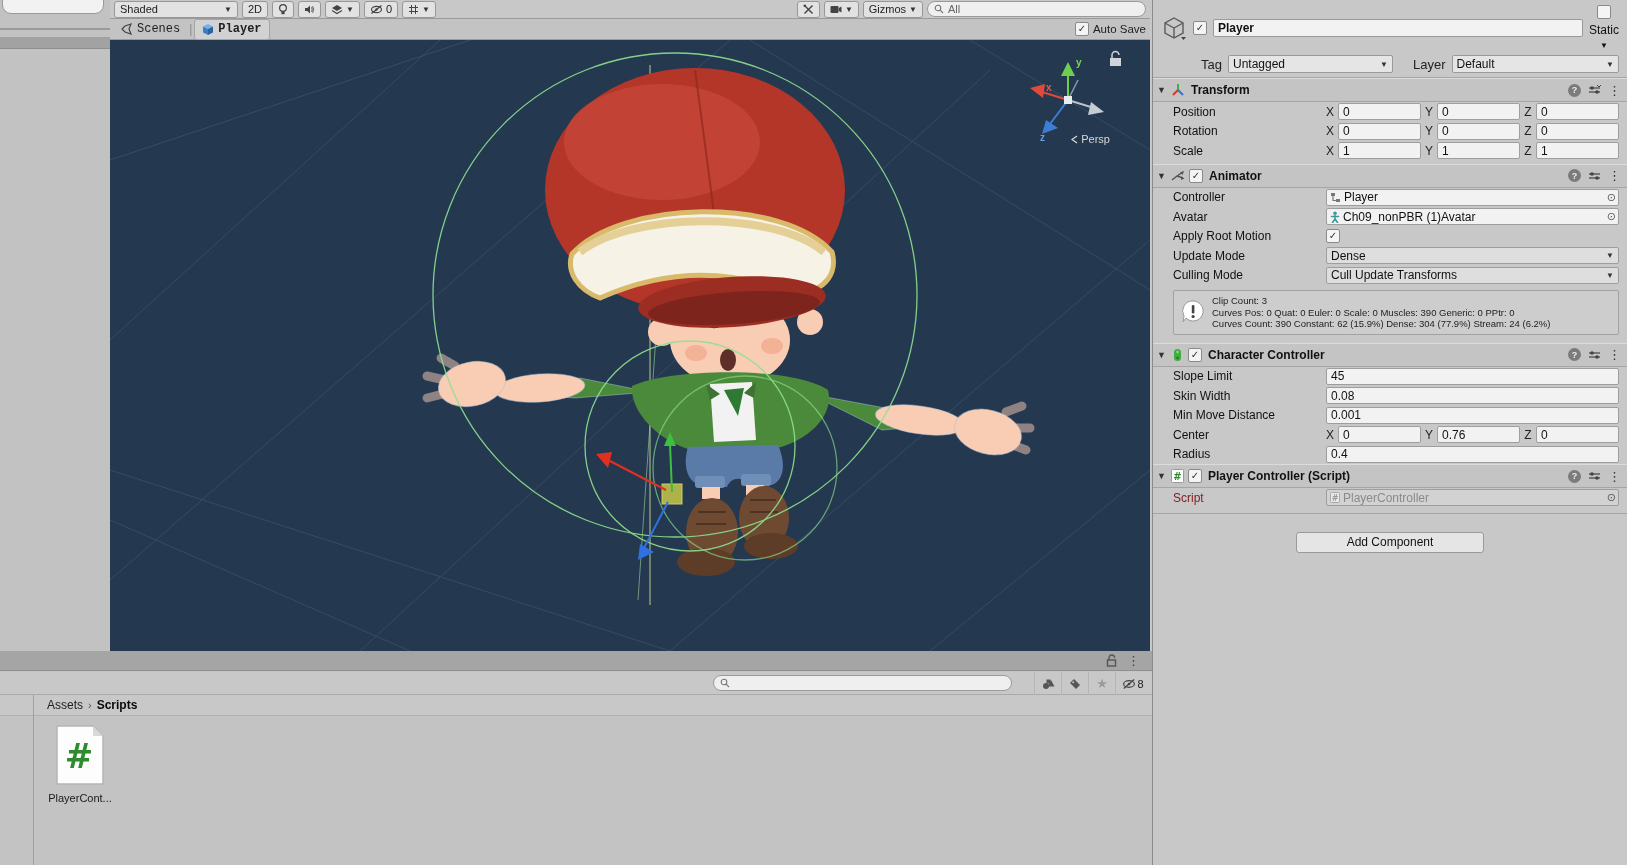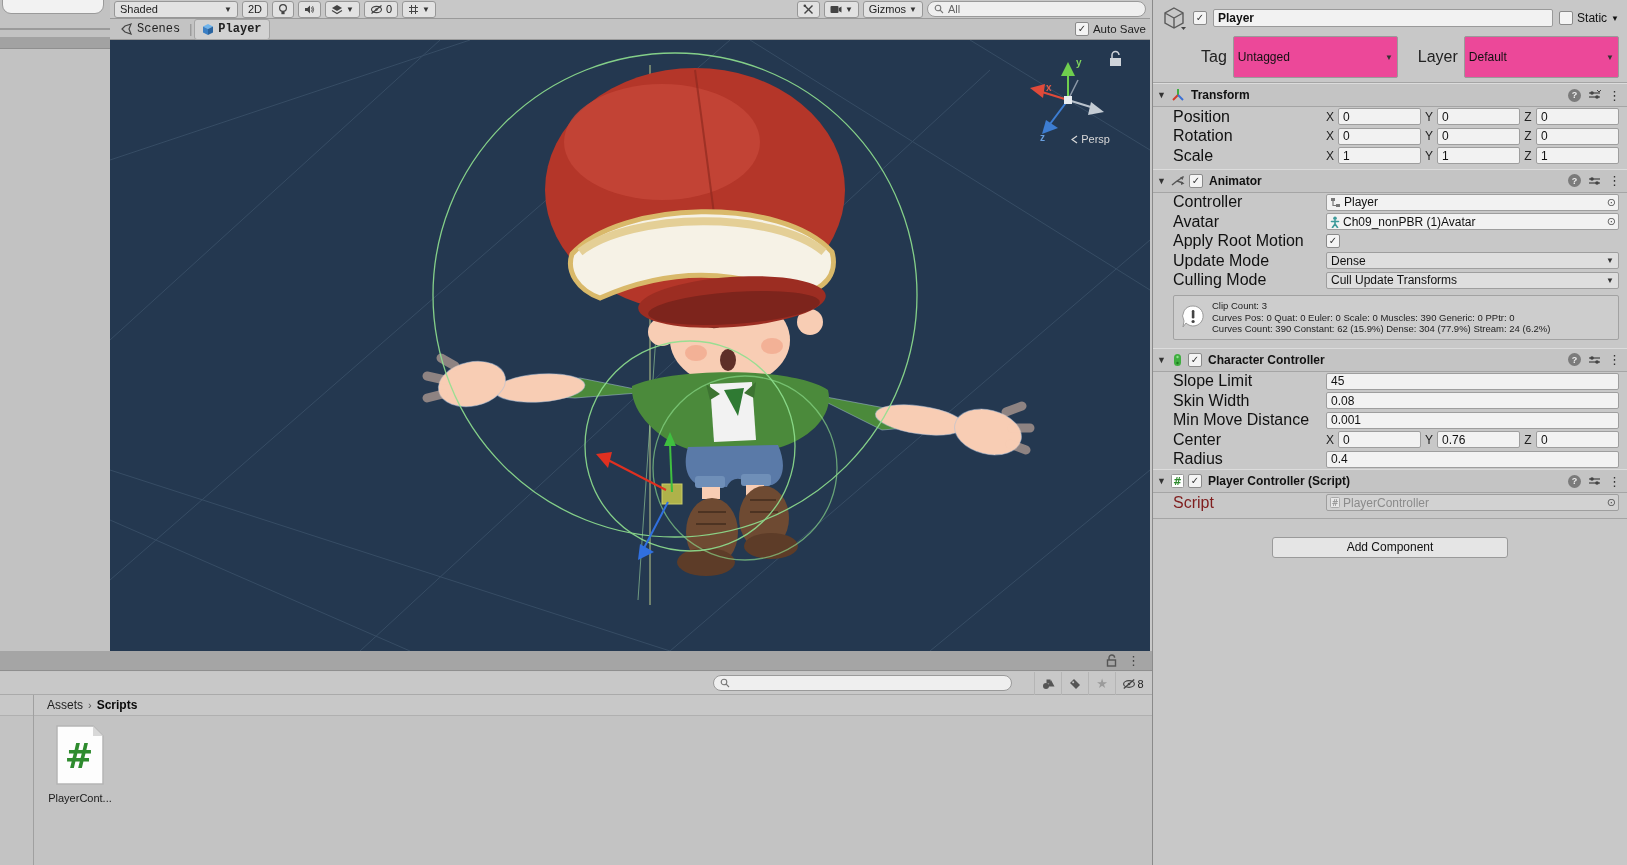--- a/index.html
+++ b/index.html
@@ -29,45 +29,45 @@
   
   #scene-view{position:absolute;left:110px;top:40px;width:1040px;height:611px;background:#243850;overflow:hidden;}
   #persp-label{position:absolute;right:40px;top:93px;color:#d8d8d8;font-size:11px;display:flex;gap:3px;align-items:center;}
   .axis-lab{position:absolute;font-size:10px;font-weight:bold;}
   
   #inspector{position:absolute;left:1152px;top:0;width:475px;height:865px;background:#c8c8c8;border-left:1px solid #8a8a8a;box-sizing:border-box;}
   #insp-header{padding:5px 8px 4px 8px;border-bottom:1px solid #a5a5a5;}
   .ih-row1{display:flex;align-items:center;gap:6px;}
   .ih-row2{display:flex;align-items:center;gap:6px;margin-top:5px;padding-left:40px;}
   .name-field{flex:1;height:16px;background:#f2f2f2;border:1px solid #9a9a9a;border-radius:2px;font-weight:bold;font-size:12px;padding:0 4px;font-family:inherit;color:#111;}
-  .static-wrap{display:inline-flex;align-items:center;gap:4px;font-size:12px;}
-  .mini-label{font-size:16px;color:#222;}
-  .select{display:inline-flex;align-items:center;height:16px;background:#ec4899;border:1px solid #9a9a9a;border-radius:2px;padding:12px 4px;font-size:12px;color:#111;justify-content:space-between;gap:6px;}
+  .static-wrap{display:inline-flex;align-items:center;gap:4px;font-size:12px;flex-direction:column;}
+  .mini-label{font-size:13px;color:#222;}
+  .select{display:inline-flex;align-items:center;height:16px;background:#e5e5e5;border:1px solid #9a9a9a;border-radius:2px;padding:0 4px;font-size:12px;color:#111;justify-content:space-between;gap:6px;}
   .select .caret{font-size:8px;color:#333;}
   .comp-header{display:flex;align-items:center;height:22px;background:#c4c4c4;border-top:1px solid #dcdcdc;border-bottom:1px solid #a5a5a5;padding:0 6px 0 4px;gap:4px;}
   .comp-header .foldout{font-size:9px;color:#333;width:10px;}
   .comp-header .title{font-weight:bold;font-size:12px;flex:1;margin-left:2px;}
   .hdr-icons{display:flex;align-items:center;gap:7px;}
   .help-ic{display:inline-flex;align-items:center;justify-content:center;width:13px;height:13px;border-radius:50%;background:#7b7b7b;color:#eee;font-size:9px;font-weight:bold;}
   .kebab{font-size:13px;color:#333;}
   .irow{display:flex;align-items:center;height:19.5px;padding:0 8px 0 20px;}
-  .irow .lab{flex:0 0 153px;font-size:16px;color:#111;white-space:nowrap;}
+  .irow .lab{flex:0 0 153px;font-size:12px;color:#111;white-space:nowrap;}
   .irow .lab.dis{color:#7f1d1d;}
   .field{flex:1;height:15px;background:#f2f2f2;border:1px solid #9e9e9e;border-radius:2px;padding:0 4px;font-size:12px;display:flex;align-items:center;color:#111;}
   .triple{flex:1;display:flex;align-items:center;gap:4px;}
   .axis-l{font-size:12px;color:#222;width:8px;text-align:center;}
   .triple .field{flex:1;}
   .obj-field{flex:1;height:15px;background:#f2f2f2;border:1px solid #9e9e9e;border-radius:2px;display:flex;align-items:center;gap:3px;padding:0 2px 0 3px;font-size:12px;}
   .obj-field .picker{margin-left:auto;color:#555;font-size:11px;}
   .obj-field.dis{background:#d2d2d2;color:#8b8b8b;}
   .dd{flex:1;height:15px;background:#dedede;border:1px solid #9e9e9e;border-radius:2px;display:flex;align-items:center;padding:0 4px;font-size:12px;}
   .dd .caret{margin-left:auto;font-size:8px;color:#333;}
   #anim-info{margin:5px 8px 8px 20px;border:1px solid #a2a2a2;background:#cdcdcd;border-radius:2px;display:flex;align-items:center;gap:6px;padding:4px 6px;}
   #anim-info .txt{font-size:9.5px;line-height:11.5px;color:#1d1d1d;}
-  #add-component{display:block;margin:18px auto 0 auto;width:236px;height:21px;background:#e5e5e5;border:1px solid #9a9a9a;border-radius:3px;font-size:12px;font-family:inherit;color:#111;}
+  #add-component{display:block;margin:18px auto 0 auto;width:188px;height:21px;background:#e5e5e5;border:1px solid #9a9a9a;border-radius:3px;font-size:12px;font-family:inherit;color:#111;}
   .comp-divider{height:5px;border-bottom:1px solid #a5a5a5;}
   
   #project{position:absolute;left:0;top:651px;width:1152px;height:214px;background:#c6c6c6;}
   #proj-bar1{position:absolute;left:0;top:0;width:100%;height:20px;background:#a5a5a5;border-bottom:1px solid #8f8f8f;display:flex;align-items:center;justify-content:flex-end;gap:10px;padding-right:12px;box-sizing:border-box;}
   #proj-bar2{position:absolute;left:0;top:21px;width:100%;height:23px;background:#c8c8c8;border-bottom:1px solid #aaaaaa;display:flex;align-items:center;box-sizing:border-box;}
   .proj-search{position:absolute;left:713px;top:3px;width:285px;height:14px;background:#efefef;border:1px solid #9a9a9a;border-radius:8px;display:flex;align-items:center;gap:4px;padding:0 6px;}
   .proj-search input{flex:1;border:none;background:transparent;outline:none;font-size:11px;font-family:inherit;}
   .proj-icons{position:absolute;right:2px;top:0;height:23px;display:flex;align-items:stretch;}
   .pi-cell{width:26px;display:flex;align-items:center;justify-content:center;border-left:1px solid #b5b5b5;gap:1px;}
   #breadcrumb-row{position:absolute;left:0;top:44px;width:100%;height:21px;background:#c8c8c8;border-bottom:1px solid #b0b0b0;display:flex;align-items:center;padding-left:47px;box-sizing:border-box;font-size:12px;}

